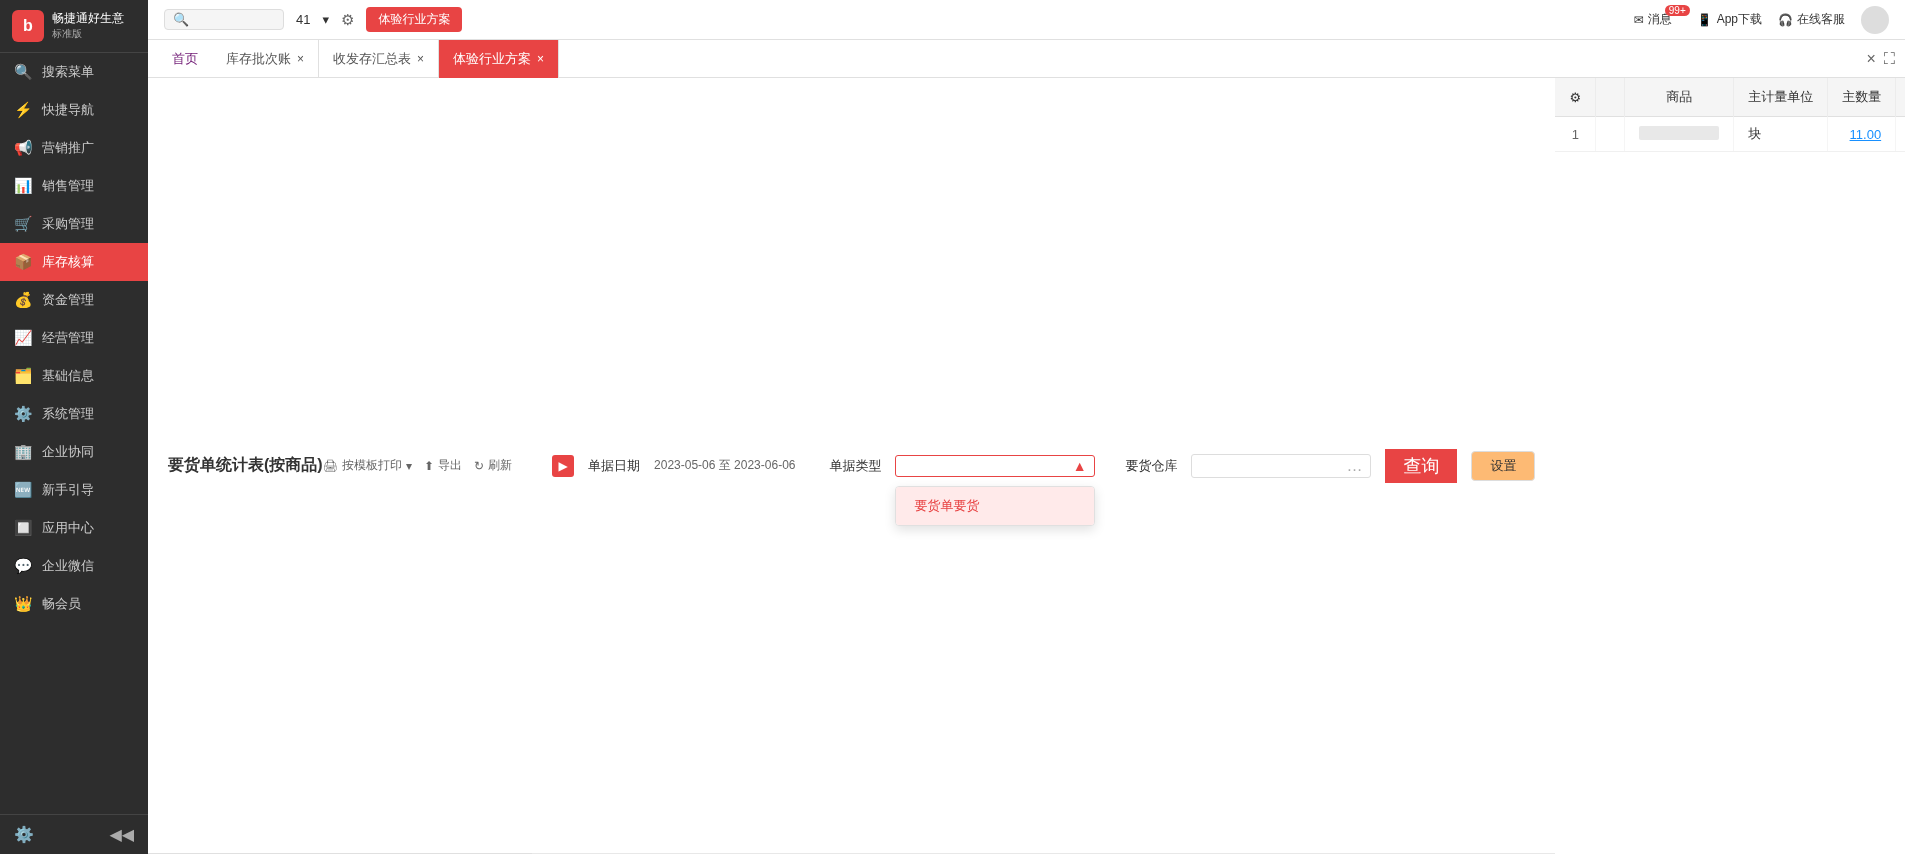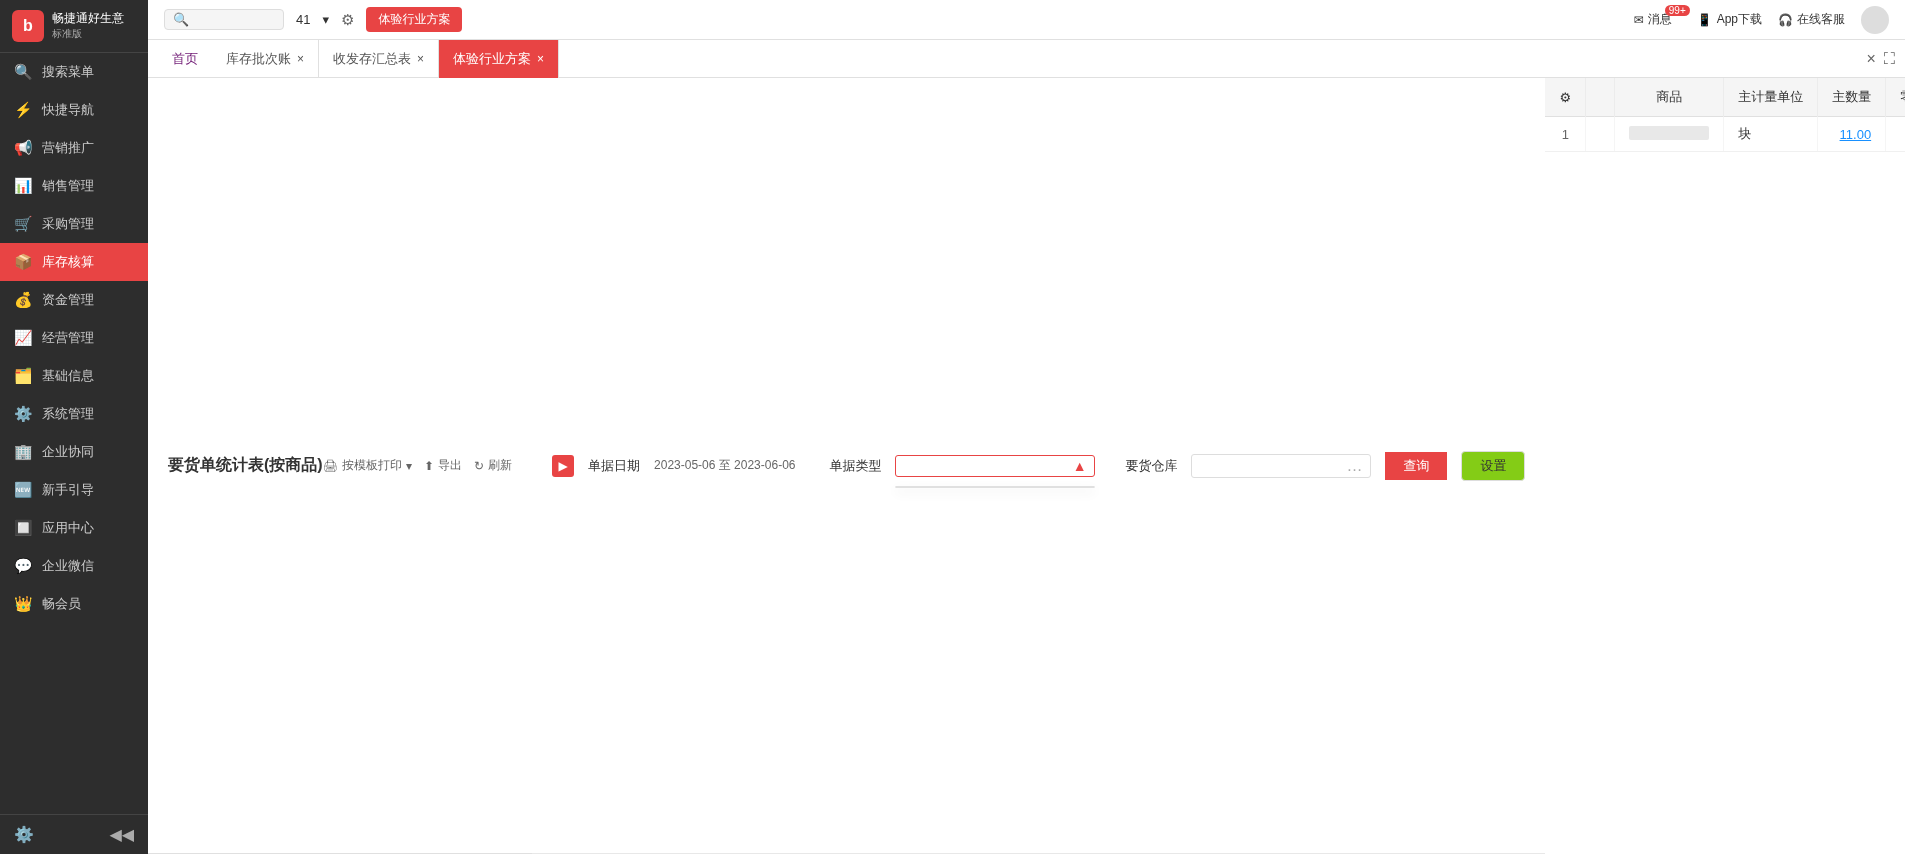--- a/index.html
+++ b/index.html
@@ -305,25 +305,25 @@
       flex: 1;
     }
     .filter-dots { color: #aaa; font-size: 16px; cursor: pointer; }
     .btn-query {
       background: #e84444;
       color: #fff;
       border: none;
       border-radius: 0;
       padding: 5px 18px;
       cursor: pointer;
-      font-size: 13px;
+      font-size: 18px;
       margin-left: auto;
     }
     .btn-settings {
-      background: #84cc16;
+      background: #fdba74;
       color: #333;
       border: 1px solid #ddd;
       border-radius: 4px;
       padding: 5px 18px;
       cursor: pointer;
       font-size: 13px;
     }
 
     
     .dropdown-popup {
@@ -559,20 +559,23 @@
       <div class="filter-expand-btn">▶</div>
       <span class="filter-label">单据日期</span>
       <div class="filter-date-range">2023-05-06 至 2023-06-06</div>
 
       <span class="filter-type-label">单据类型</span>
       <div class="filter-type-input" style="position:relative;">
         <input type="text" style="width: 160px;">
         <span style="color:#e84444;font-size:14px;">▲</span>
 
         <div class="dropdown-popup" style="position:absolute;top:30px;left:-1px;width:200px;z-index:200;">
+          <div class="dropdown-item selected">
+            <span>要货单要货</span>
+          </div>
         </div>
       </div>
 
       <span class="filter-warehouse-label">要货仓库</span>
       <div class="filter-warehouse-input">
         <input type="text" style="width: 140px;">
         <span class="filter-dots">…</span>
       </div>
 
       <button class="btn-query">查询</button>

